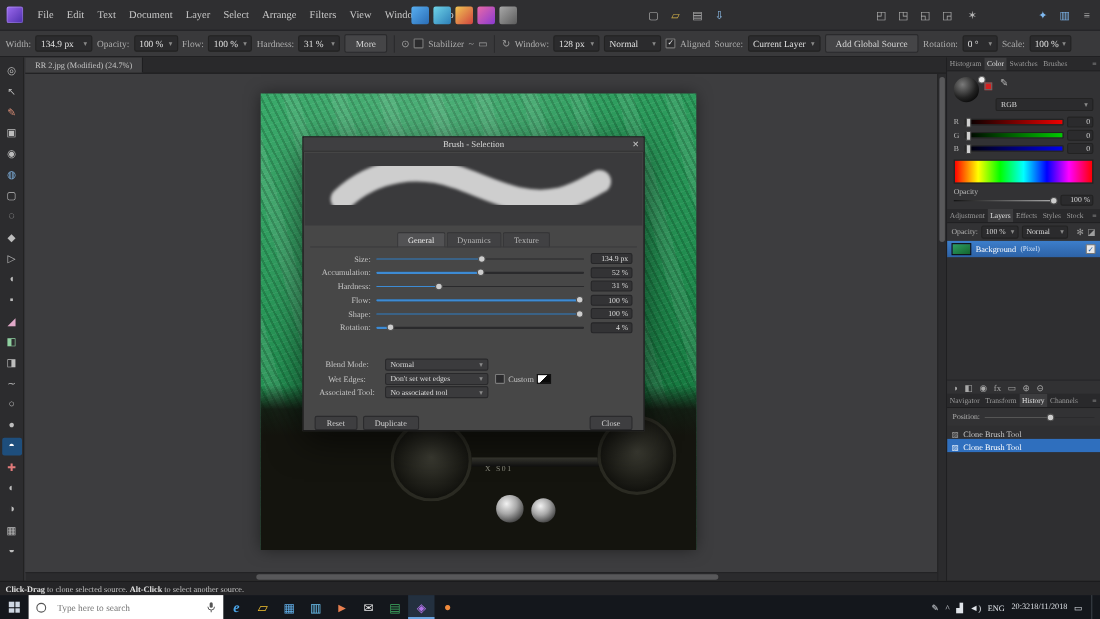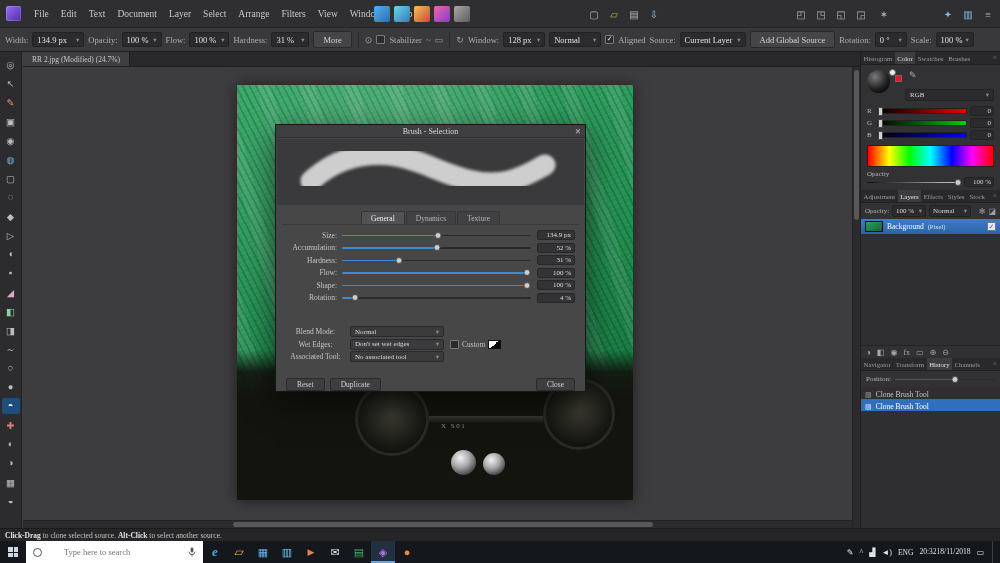--- a/index.html
+++ b/index.html
@@ -119,21 +119,21 @@
 .hist-icon{font-size:7px;color:#9f9f9f}
 .hist-item[data-active="true"] .hist-icon{color:#dce9f8}
 
 .statusbar{position:absolute;left:0;top:528px;width:100%;height:13px;background:#252527;border-top:1px solid #1b1b1d;display:flex;align-items:center;padding:0 5px;font-size:7.5px;color:#c4c4c4;z-index:35}
 .statusbar b{font-weight:bold;color:#e2e2e2}
 
 .taskbar{position:absolute;left:0;top:541px;width:100%;height:22px;background:#14171c;display:flex;align-items:center;z-index:40}
 .start{width:26px;height:100%;display:flex;align-items:center;justify-content:center;flex:none}
 .win-logo{width:10px;height:10px;display:grid;grid-template-columns:1fr 1fr;gap:1px}
 .win-logo span{background:#cfd8e3}
-.search{width:177px;height:22px;background:#fff;display:flex;align-items:center;gap:22px;padding:0 7px;flex:none}
+.search{width:177px;height:22px;background:#fff;display:flex;align-items:center;gap:10px;padding:0 7px;flex:none}
 .search input{border:none;outline:none;flex:1;font-size:8.5px;color:#333;background:transparent;font-family:inherit;padding:0;min-width:0}
 .search-circle{width:9px;height:9px;border:1.5px solid #555;border-radius:50%;flex:none}
 .tb-apps{display:flex;height:100%}
 .tb-app{width:24px;height:100%;display:flex;align-items:center;justify-content:center;font-size:11px}
 .tb-app[data-active="true"]{background:#23303f;box-shadow:inset 0 -2px 0 #6aa4e0}
 .tray{margin-left:auto;display:flex;align-items:center;gap:6px;height:100%;padding:0 4px;color:#dfe3e8}
 .tray-icon{font-size:8px;color:#dfe3e8}
 .tray-lang{font-size:7.5px}
 .clock{display:flex;flex-direction:row;align-items:flex-start;line-height:1.15;font-size:7.5px}
 .show-desktop{width:4px;height:100%;border-left:1px solid #3a3f46;margin-left:2px}

